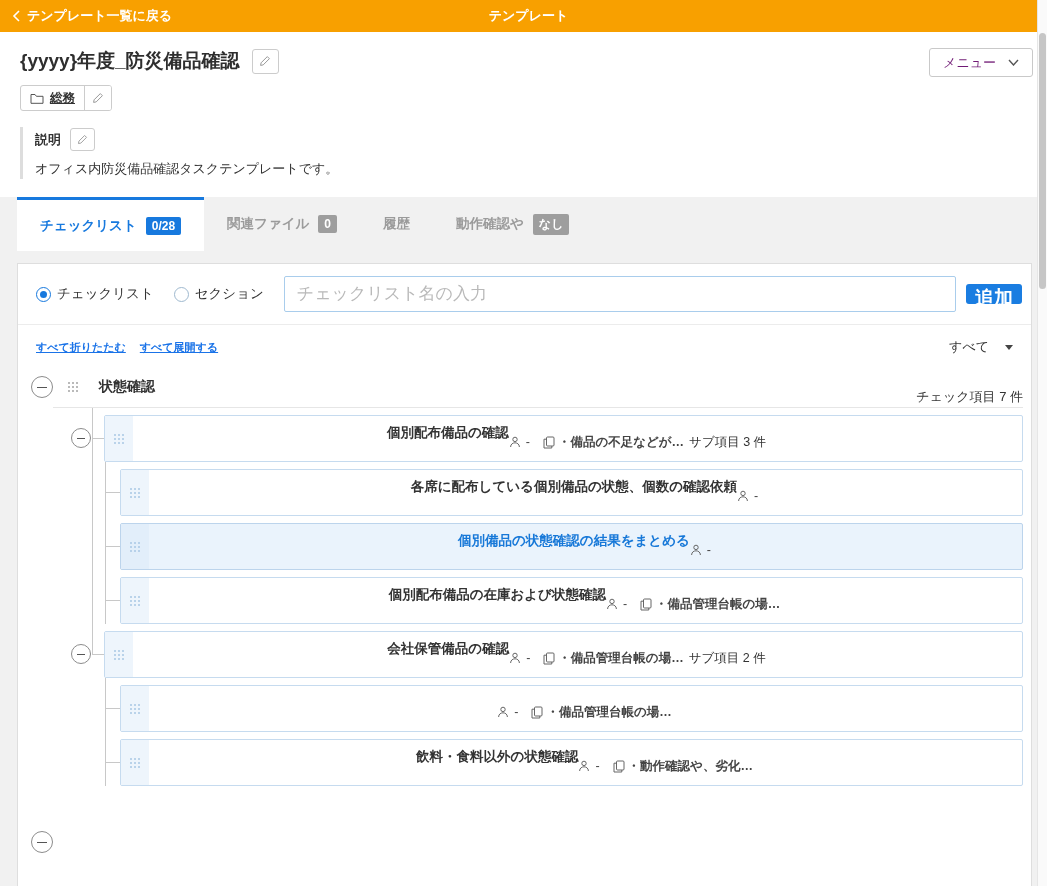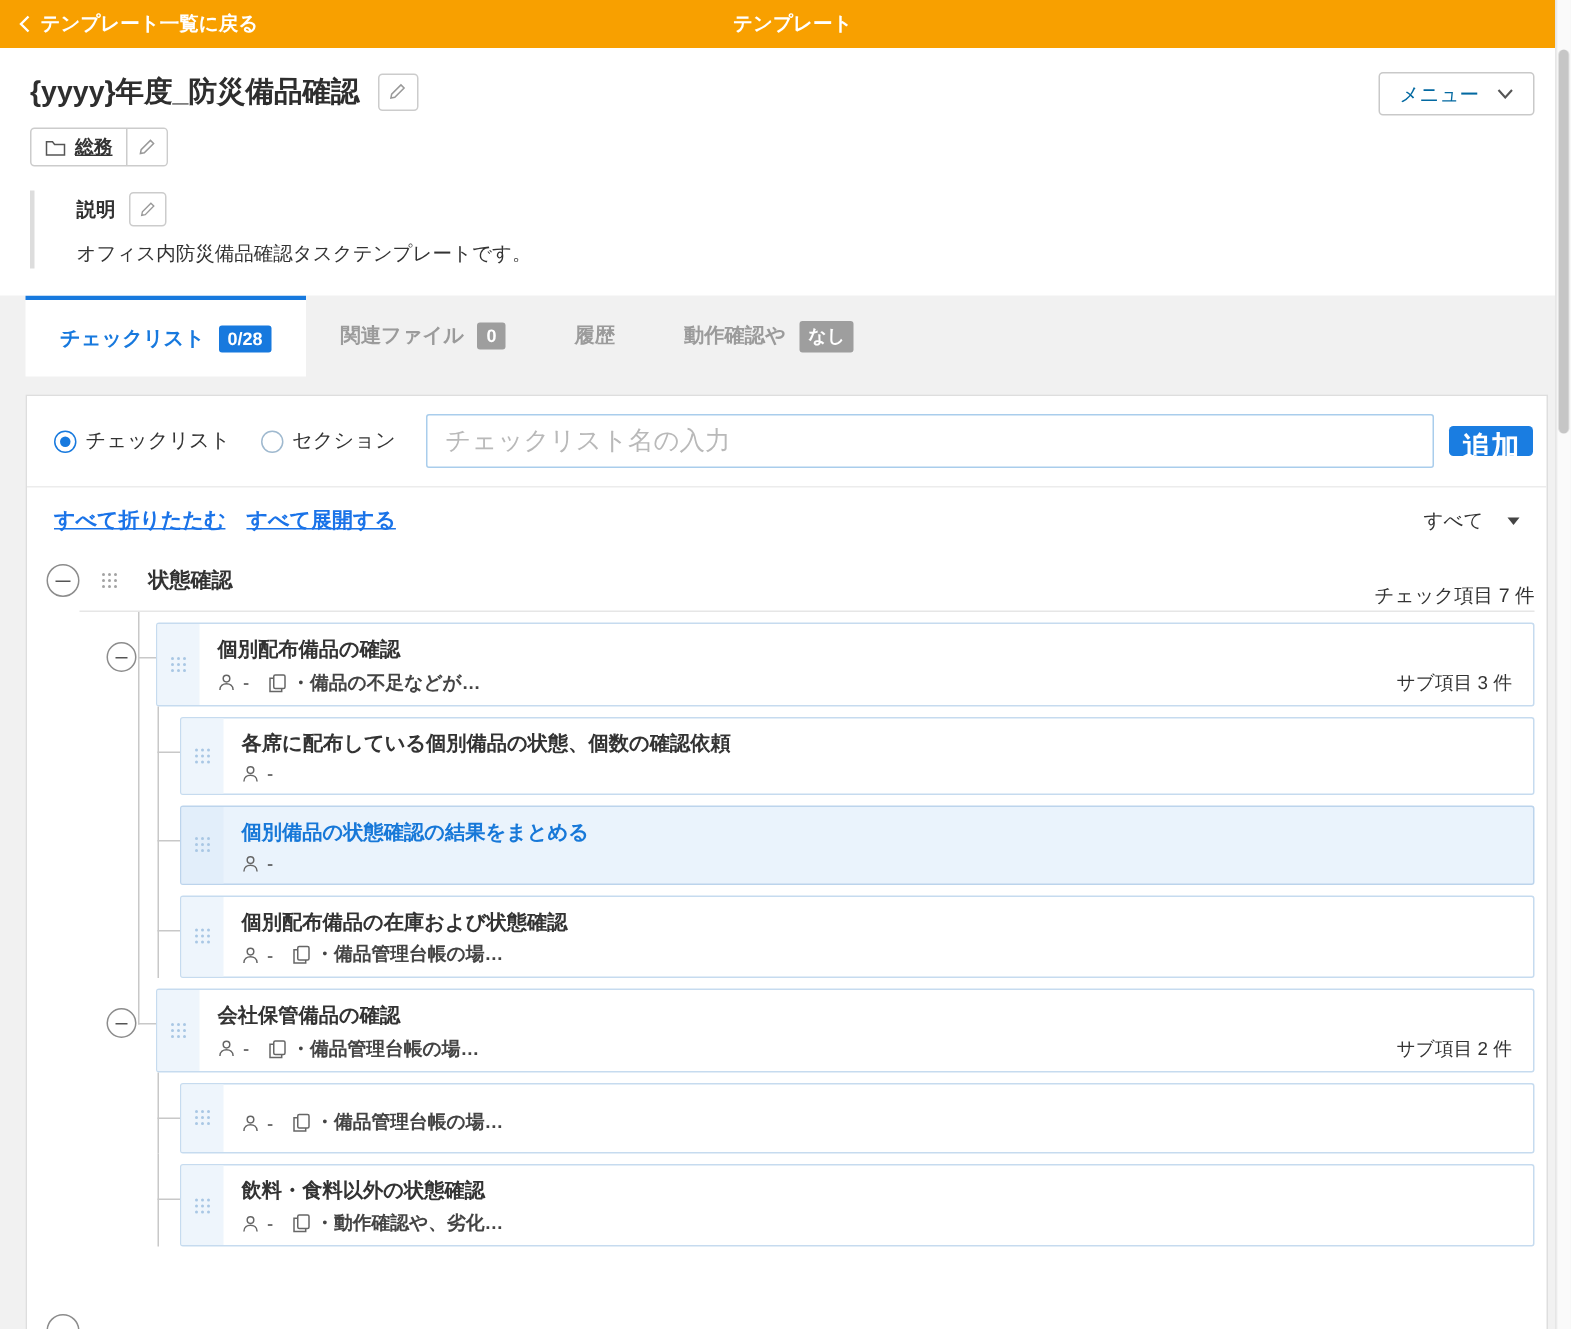--- a/index.html
+++ b/index.html
@@ -19,26 +19,26 @@
 
   
   .scrollbar { position:fixed; top:0; right:0; width:10px; height:886px; background:#fafafa; border-left:1px solid #e6e6e6; z-index:50; }
   .scroll-thumb { position:absolute; left:1px; top:33px; width:7px; height:256px; background:#c6c6c6; border-radius:4px; }
 
   
   .page-head { background:#fff; padding:16px 14px 18px 20px; position:relative; }
   .title-row { display:flex; align-items:center; gap:12px; }
   h1.tpl-title { font-size:19px; margin:0; color:#2e2e2e; font-weight:bold; }
   .edit-btn { width:27px; height:25px; border:1px solid #ccc; border-radius:3px; background:#fff; display:inline-flex; align-items:center; justify-content:center; cursor:pointer; padding:0; }
-  .menu-btn { position:absolute; right:14px; top:16px; height:29px; padding:0 13px; display:flex; align-items:center; gap:12px; background:#fff; border:1px solid #c9c9c9; border-radius:3px; font-size:13px; color:#0369a1; cursor:pointer; }
+  .menu-btn { position:absolute; right:4px; top:16px; height:29px; padding:0 13px; display:flex; align-items:center; gap:12px; background:#fff; border:1px solid #c9c9c9; border-radius:3px; font-size:13px; color:#701a75; cursor:pointer; }
   .cat-chip { display:inline-flex; margin-top:11px; border:1px solid #ccc; border-radius:3px; height:26px; align-items:stretch; overflow:hidden; }
   .cat-main { display:flex; align-items:center; gap:6px; padding:0 9px; cursor:pointer; }
   .cat-main .cat-label { font-size:12.5px; color:#333; text-decoration:underline; font-weight:bold; }
   .cat-edit { border-left:1px solid #ccc; width:27px; display:flex; align-items:center; justify-content:center; background:#fff; cursor:pointer; }
-  .desc-block { margin-top:16px; border-left:3px solid #ddd; padding:1px 0 1px 28px; }
+  .desc-block { margin-top:16px; border-left:3px solid #ddd; padding:1px 0 1px 12px; }
   .desc-head { display:flex; align-items:center; gap:9px; }
   .desc-label { font-size:13px; font-weight:bold; color:#333; }
   .desc-text { margin-top:9px; font-size:13px; color:#333; }
 
   
   .tabbar { display:flex; background:#f1f1f1; height:54px; padding-left:17px; }
   .tab { display:flex; align-items:center; gap:9px; padding:0 23px; font-size:13.5px; font-weight:bold; color:#9b9b9b; cursor:pointer; }
   .tab.active { background:#fff; border-top:3px solid #1779de; color:#1779de; }
   .badge { font-size:12px; font-weight:bold; color:#fff; padding:2px 6px; border-radius:2px; }
   .badge.blue { background:#1779de; }
@@ -52,21 +52,21 @@
   .radio { width:15px; height:15px; border-radius:50%; position:relative; background:#fff; display:inline-block; }
   .radio.on { border:1px solid #1779de; }
   .radio.on::after { content:""; position:absolute; left:3px; top:3px; right:3px; bottom:3px; border-radius:50%; background:#1779de; }
   .radio.off { border:1px solid #9fb9cf; }
   .radio-label { font-size:13.5px; color:#333; }
   .cl-input { flex:1; height:36px; border:1px solid #a9cdec; border-radius:2px; padding:0 12px; font-size:17px; color:#333; outline:none; font-family:inherit; }
   .cl-input::placeholder { color:#b9b9b9; }
   .add-btn { width:56px; height:20px; background:#1a7de1; border:none; border-radius:3px; color:#fff; font-size:19px; font-weight:bold; cursor:pointer; }
 
   .links-row { display:flex; align-items:center; padding:13px 10px 9px 18px; gap:14px; }
-  .text-link { font-size:14px; font-weight:bold; color:#1a73e8; text-decoration:underline; cursor:pointer; }
+  .text-link { font-size:11px; font-weight:bold; color:#1a73e8; text-decoration:underline; cursor:pointer; }
   .filter-dd { margin-left:auto; display:flex; align-items:center; gap:16px; font-size:13px; color:#333; cursor:pointer; padding-right:8px; }
   .caret-down { width:0; height:0; border-left:4px solid transparent; border-right:4px solid transparent; border-top:5px solid #444; display:inline-block; }
 
   
   .tree { padding:2px 8px 0 13px; }
   .sec-header { display:flex; align-items:center; height:40px; }
   .sec-header .ctoggle { margin-right:13px; }
   .grip { color:#a3a3a3; cursor:grab; display:flex; align-items:center; justify-content:center; width:14px; height:14px; }
   .sec-header .grip { margin-right:19px; }
   .dots { display:block; width:10px; height:10px; position:relative; }
@@ -82,21 +82,21 @@
   .tnode::before { content:""; position:absolute; left:-12px; top:-7px; bottom:0; border-left:1px solid #c8c8c8; }
   .children > .tnode:last-child::before { bottom:auto; height:31px; }
   .trow { position:relative; display:flex; }
   .trow::after { content:""; position:absolute; left:-12px; top:23px; width:12px; border-top:1px solid #c8c8c8; }
   .ctoggle { width:22px; height:22px; border-radius:50%; border:1px solid #8c8c8c; background:#fff; position:relative; cursor:pointer; padding:0; flex:none; }
   .ctoggle::after { content:""; position:absolute; left:5px; right:5px; top:50%; border-top:1px solid #555; }
   .trow > .ctoggle { position:absolute; left:-33px; top:13px; width:20px; height:20px; z-index:2; }
 
   .card { flex:1; display:flex; min-height:47px; border:1px solid #c6dbef; border-radius:2px; background:#fff; cursor:pointer; }
   .grip-strip { width:28px; background:#eef5fc; display:flex; align-items:center; justify-content:center; color:#a9c7e4; flex:none; }
-  .card-body { flex:1; padding:8px 14px 6px 12px; display:flex; flex-direction:column; justify-content:center; }
+  .card-body { flex:1; padding:8px 14px 6px 12px; display:flex; flex-direction:row; justify-content:center; }
   .card-title { font-size:13.5px; font-weight:bold; color:#333; line-height:1.3; }
   .card-meta { display:flex; align-items:center; gap:5px; margin-top:5px; font-size:12.5px; color:#444; }
   .meta-icon { display:inline-flex; flex:none; }
   .memo-group { margin-left:8px; display:flex; align-items:center; gap:3px;font-weight:bold; }
   .sub-count { margin-left:auto; font-size:12.5px; color:#333; }
   .card.hl { background:#eaf3fc; border-color:#bcd4ec; }
   .card.hl .grip-strip { background:#e2eefa; }
   .card.hl .card-title { color:#1778d8; }
 
   .l3children { margin-left:16px; }

